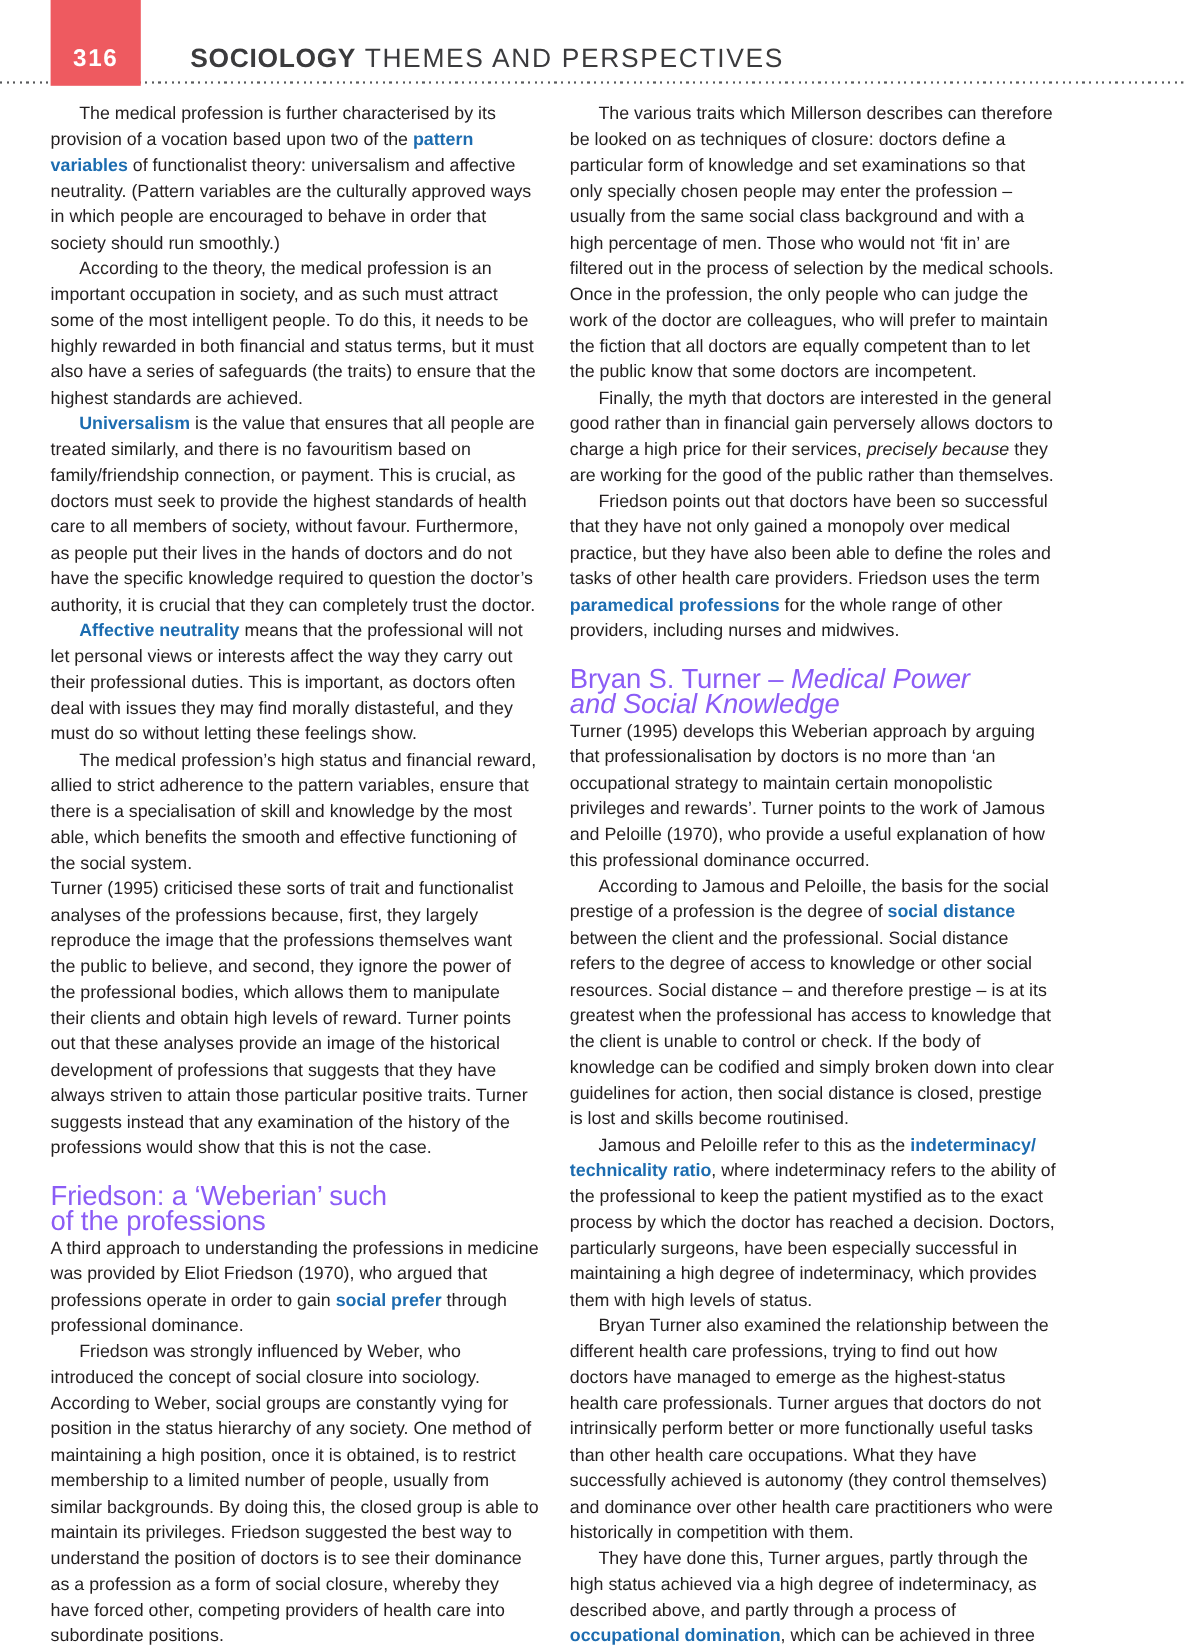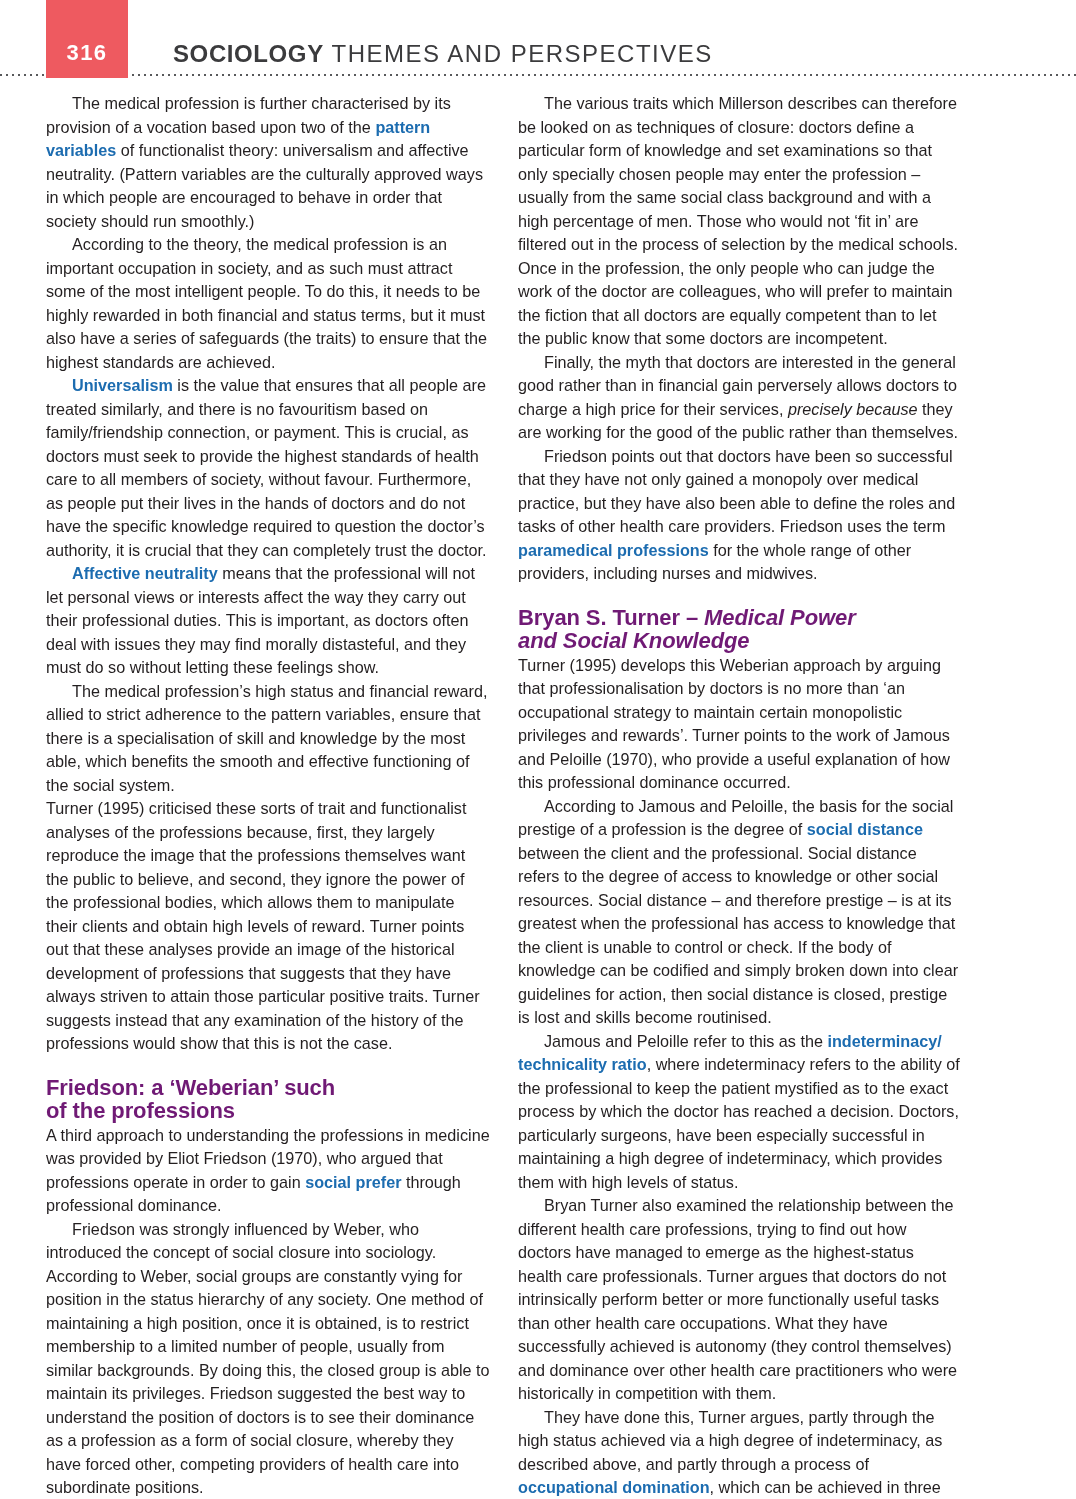--- a/index.html
+++ b/index.html
@@ -95,23 +95,23 @@
     -webkit-font-smoothing: antialiased;
   }
   p.body.indent {
     text-indent: 26px;
   }
 
   h2.section-head {
     margin: 0;
     padding-top: 20px;
     padding-bottom: 2px;
-    color: #701a75;
-    font-size: 22px;
-    font-weight: bold;
+    color: #8b5cf6;
+    font-size: 25px;
+    font-weight: normal;
     line-height: 23px;
     letter-spacing: -0.1px;
   }
   h2.section-head .ital {
     font-style: italic;
   }
 
   b.key-term {
     color: #1c6cb0;
     font-weight: bold;

